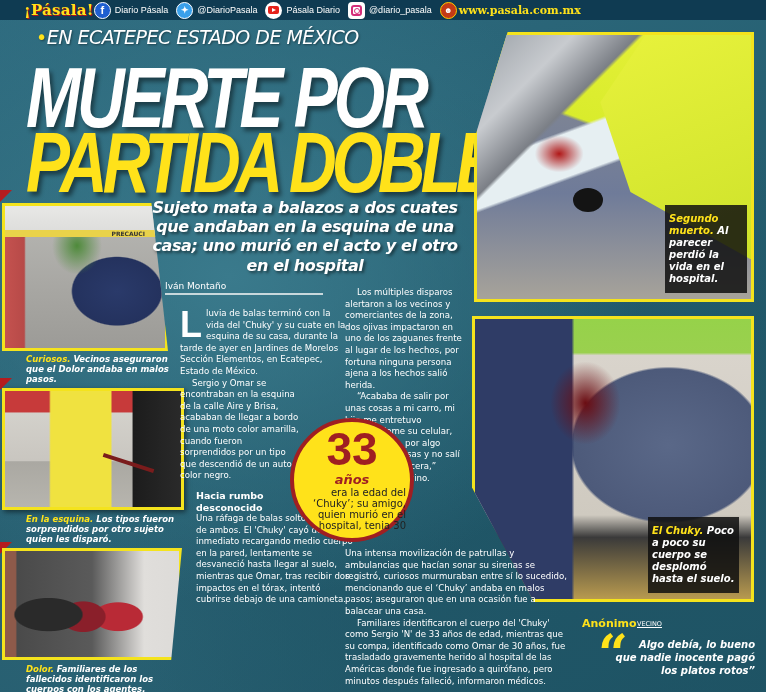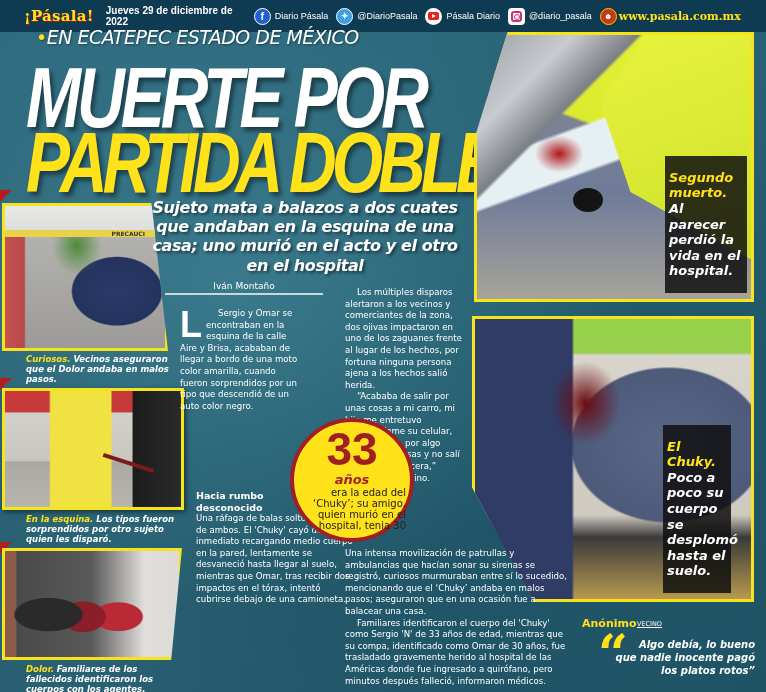--- a/index.html
+++ b/index.html
@@ -10,21 +10,21 @@
     background: #2b6478;
     background-image:
       radial-gradient(ellipse at 30% 40%, #3a7a8c 0%, transparent 55%),
       radial-gradient(ellipse at 70% 80%, #1f5566 0%, transparent 60%),
       radial-gradient(ellipse at 10% 90%, #2a6274 0%, transparent 50%),
       linear-gradient(160deg, #2f6c80 0%, #225a6b 60%, #1e5263 100%);
     color: #fff;
   }
   
   .topbar {
-    position: absolute; left: 0; top: 0; width: 766px; height: 32px;
+    position: absolute; left: 0; top: 0; width: 766px; height: 20px;
     background: #0f3b52;
     display: flex; align-items: center;
     font-family: "Liberation Sans", sans-serif;
   }
   .brand {
     color: #ffe21a; font-family: "DejaVu Serif", serif; font-weight: bold;
     font-size: 15px; padding-left: 24px; letter-spacing: 0.3px;
     text-shadow: 1px 1px 0 #b0141a;
   }
   .date { font-size: 10px; font-weight: bold; color: #fff; margin-left: 12px; width: 148px; }
@@ -68,38 +68,38 @@
     position: absolute; border: 3px solid #f4e31d; overflow: hidden;
     box-shadow: 2px 2px 5px rgba(0,0,0,.5);
   }
   .photo .scene { position: absolute; inset: 0; }
   .cap {
     position: absolute; font-family: "DejaVu Sans", sans-serif; font-style: italic;
     font-weight: bold; font-size: 8.5px; line-height: 1.2; color: #fff;
   }
   .cap .lead { color: #ffe21a; }
   .capbox {
-    position: absolute; background: rgba(15,15,15,.85); padding: 14px 4px;
+    position: absolute; background: rgba(15,15,15,.85); padding: 8px 4px;
     font-family: "DejaVu Sans", sans-serif; font-style: italic; font-weight: bold;
-    font-size: 13px; line-height: 1.2; color: #fff;
+    font-size: 10px; line-height: 1.2; color: #fff;
   }
   .capbox .lead { color: #ffe21a; }
   .redtab { position: absolute; width: 0; height: 0; border-left: 12px solid #b41c1f; border-bottom: 12px solid transparent; }
 
   
   .deck {
     position: absolute; left: 146px; top: 198px; width: 318px;
     font-family: "DejaVu Sans", sans-serif; font-style: italic; font-weight: bold;
     font-size: 16px; line-height: 1.2; color: #fff; text-align: center;
     text-shadow: 2px 2px 3px rgba(0,0,0,.5); letter-spacing: -0.4px;
   }
   .byline {
     position: absolute; left: 165px; top: 281px; width: 158px;
     font-family: "DejaVu Sans", sans-serif; font-size: 9px; color: #fff;
-    border-bottom: 2px solid #c8d8dc; padding-bottom: 2px; text-align: center;
+    border-bottom: 2px solid #c8d8dc; padding-bottom: 2px;
   }
 
   
   .body {
     position: absolute; font-family: "DejaVu Sans", sans-serif;
     font-size: 8.6px; line-height: 11.6px; color: #fff;
   }
   .body p { margin: 0; }
   .body .in { text-indent: 12px; }
   .body h4 { font-size: 9.5px; font-weight: bold; line-height: 11.5px; }
@@ -126,21 +126,20 @@
   .qtext {
     position: absolute; left: 615px; top: 638px; width: 140px;
     font-style: italic; font-weight: bold; font-size: 10px; line-height: 13px; color: #fff; text-align: right;
   }
 </style>
 </head>
 <body>
 
 <div class="topbar">
   <span class="brand">¡Pásala!</span>
-  <span class="date">Jueves 29 de diciembre de 2022</span>
   <span class="social">
     <span class="sicon fb">f</span>
     <span>Diario Pásala</span>
   </span>
   <span class="social">
     <span class="sicon tw">✦</span>
     <span>@DiarioPasala</span>
   </span>
   <span class="social">
     <span class="sicon yt">
@@ -176,21 +175,21 @@
     <span>Al parecer perdió la vida en el hospital.</span>
   </div>
 </div>
 
 <div class="photo" style="left:472px; top:316px; width:282px; height:286px; clip-path: polygon(0 0, 100% 0, 100% 100%, 22% 100%, 0 60%);">
   <div class="scene" style="background:
       radial-gradient(ellipse at 40% 30%, #6a0c12 0%, transparent 15%),
       linear-gradient(90deg, #2f3c66 0%, #2f3c66 35%, transparent 36%),
       radial-gradient(ellipse at 70% 45%, #5a6888 0%, #4d5a7a 35%, transparent 36%),
       linear-gradient(180deg, #96d24a 0%, #9ad04e 12%, #d9d4cc 13%, #cfcac0 70%, #3a3a3a 78%, #b89a4f 100%);"></div>
-  <div class="capbox" style="right:20px; bottom:6px; width:68px;margin-top:32px;">
+  <div class="capbox" style="right:12px; bottom:6px; width:91px;margin-top:32px;">
     <span class="lead">El Chuky.</span>
     <span>Poco a poco su cuerpo se desplomó hasta el suelo.</span>
   </div>
 </div>
 
 <div class="redtab" style="left:0; top:190px;"></div>
 <div class="photo" style="left:2px; top:203px; width:166px; height:148px; clip-path: polygon(0 0, 90% 0, 100% 100%, 0 100%);">
   <div class="scene" style="background:
       linear-gradient(180deg, #e8e8e6 0%, #dcdcda 20%, transparent 21%),
       linear-gradient(90deg, #c4524f 0%, #b74a48 12%, transparent 13%),
@@ -229,20 +228,21 @@
 <div class="cap" style="left:26px; top:664px; width:160px;">
   <span class="lead">Dolor.</span>
   <span>Familiares de los fallecidos identificaron los cuerpos con los agentes.</span>
 </div>
 
 <div class="deck">Sujeto mata a balazos a dos cuates que andaban en la esquina de una casa; uno murió en el acto y el otro en el hospital</div>
 <div class="byline">Iván Montaño</div>
 
 <div class="body" style="left:180px; top:308px; width:170px;">
   <span class="dropcap">L</span>
+  <p>luvia de balas terminó con la vida del 'Chuky' y su cuate en la esquina de su casa, durante la tarde de ayer en Jardines de Morelos Sección Elementos, en Ecatepec, Estado de México.</p>
   <p class="in" style="width:120px;">Sergio y Omar se encontraban en la esquina de la calle Aire y Brisa, acababan de llegar a bordo de una moto color amarilla, cuando fueron sorprendidos por un tipo que descendió de un auto color negro.</p>
 </div>
 <div class="body" style="left:196px; top:490px; width:162px;">
   <h4 style="width:90px;">Hacia rumbo desconocido</h4>
   <p>Una ráfaga de balas soltó en contra de ambos. El 'Chuky' cayó de inmediato recargando medio cuerpo en la pared, lentamente se desvaneció hasta llegar al suelo, mientras que Omar, tras recibir dos impactos en el tórax, intentó cubrirse debajo de una camioneta.</p>
 </div>
 
 <div class="body" style="left:345px; top:287px; width:118px;">
   <p class="in">Los múltiples disparos alertaron a los vecinos y comerciantes de la zona, dos ojivas impactaron en uno de los zaguanes frente al lugar de los hechos, por fortuna ninguna persona ajena a los hechos salió herida.</p>
   <p class="in" style="padding-left:0;">“Acababa de salir por unas cosas a mi carro, mi hija me entretuvo mostrándome su celular, iba de salida, por algo pasaron las cosas y no salí durante la balacera,” comentó un vecino.</p>

